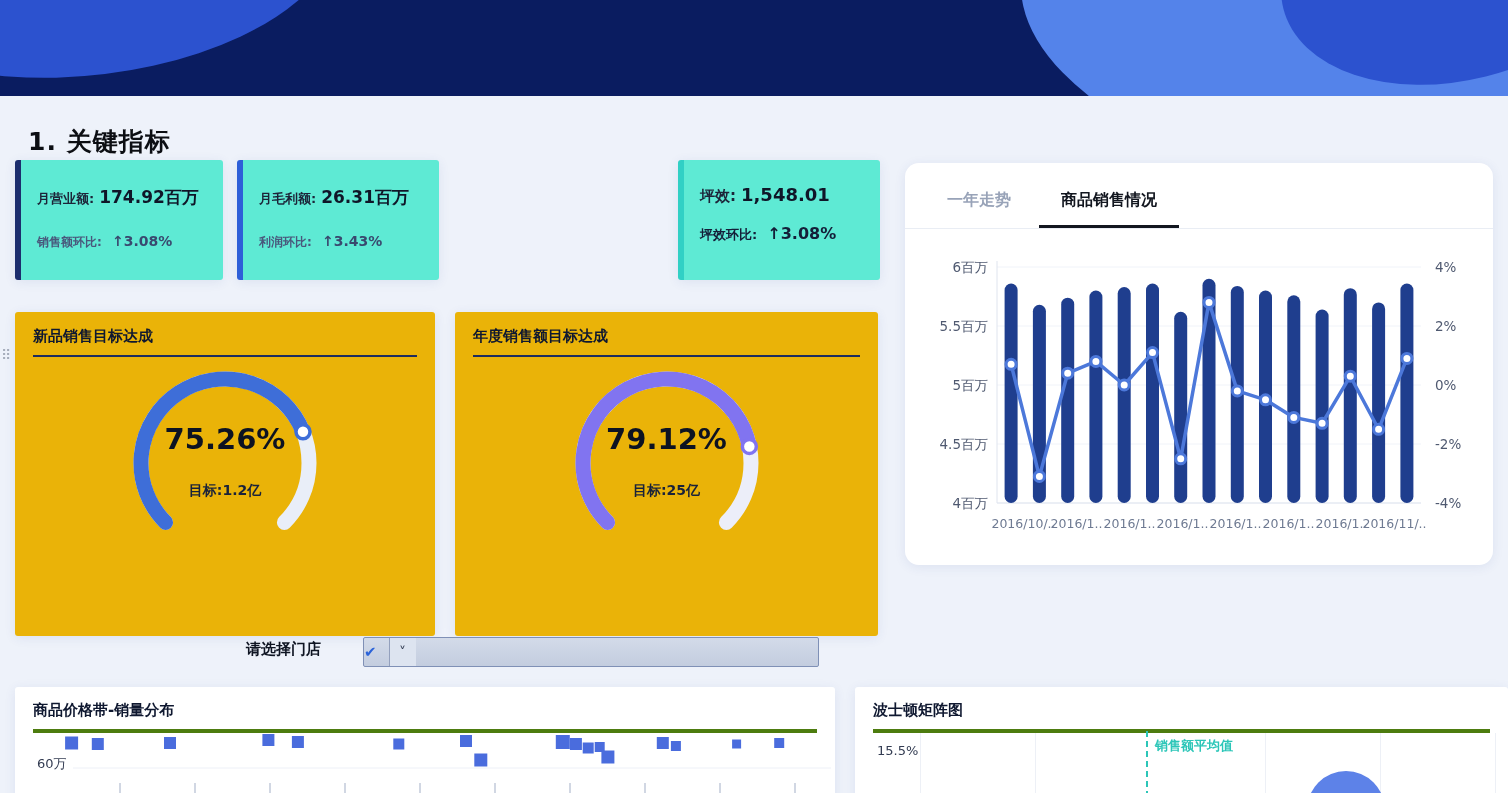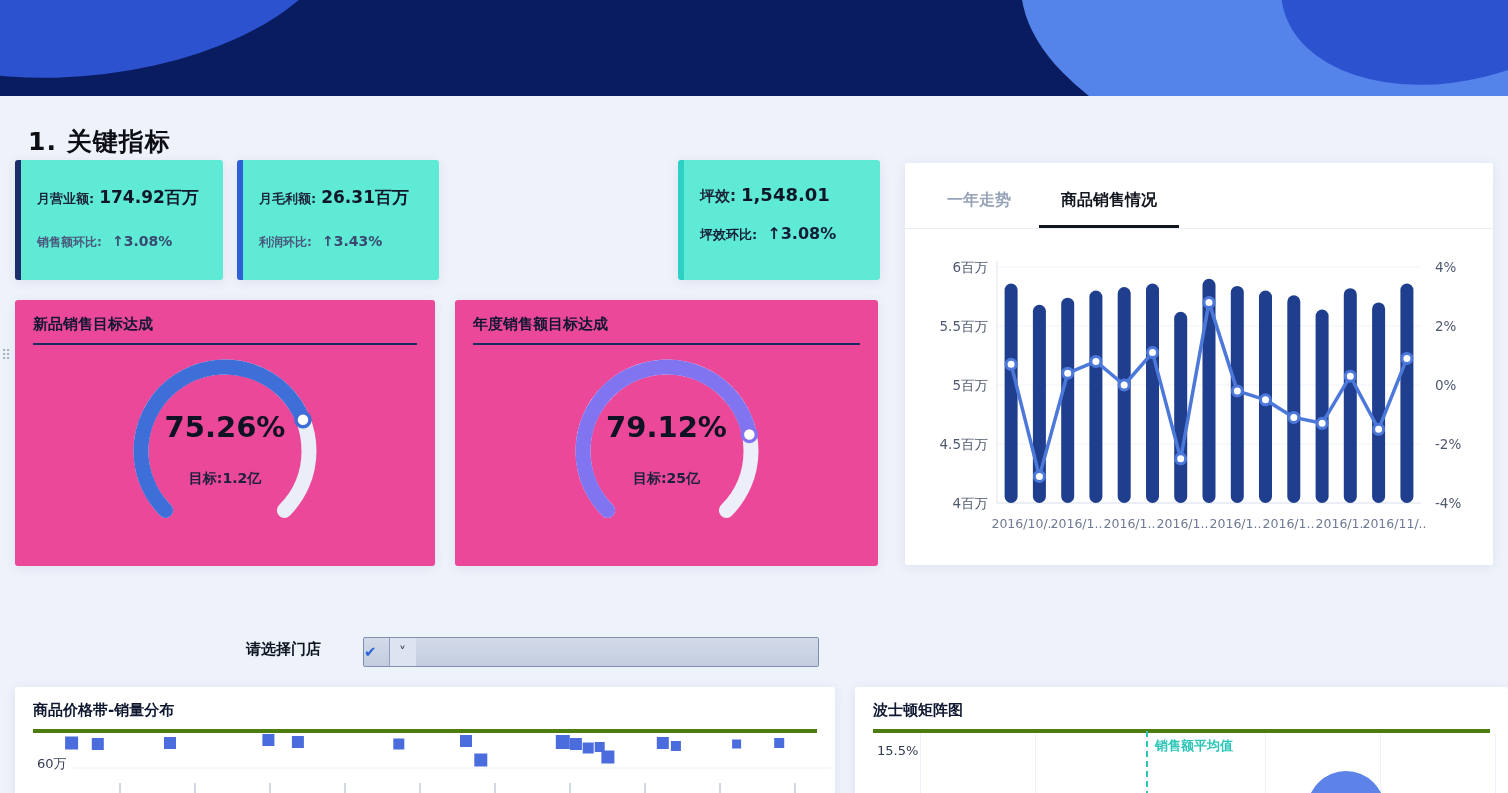--- a/index.html
+++ b/index.html
@@ -36,30 +36,30 @@
   .kpi3 .r1 .val{font-size:26px}
   .kpi3 .r2{margin-top:12px}
   .kpi3 .r2 .lbl,.kpi3 .r2 .val{font-size:19px;color:#4d5da6}
   .kpi4 .r1 .lbl{font-size:15px}
   .kpi4 .r1 .val{font-size:18px}
   .kpi4 .r2{margin-top:18px}
   .kpi4 .r2 .lbl{font-size:13px;color:#141e38}
   .kpi4 .r2 .val{font-size:16px;color:#141e38}
 
   
-  .gcard{position:absolute;top:300px;height:266px;background:#ec4899;border-radius:3px;box-shadow:0 2px 12px rgba(40,70,140,.09)}
+  .gcard{position:absolute;top:312px;height:324px;background:#eab308;border-radius:3px;box-shadow:0 2px 12px rgba(40,70,140,.09)}
   .g1{left:15px;width:420px}
   .g2{left:455px;width:423px}
   .ghead{margin:0 18px;padding:15px 0 9px;border-bottom:2px solid #1d2c5e;font-size:15px;font-weight:800;color:#0f1830}
   .gcard svg{display:block;margin:8px auto 0}
   .gpct{position:absolute;left:0;top:110px;width:100%;text-align:center;font-size:29px;font-weight:800;color:#0d1322}
   .gtar{position:absolute;left:0;top:170px;width:100%;text-align:center;font-size:14px;font-weight:700;color:#19223a}
 
   
-  .trend{position:absolute;left:905px;top:163px;width:588px;height:402px;background:#fff;border-radius:2px;box-shadow:0 2px 12px rgba(40,70,140,.09)}
+  .trend{position:absolute;left:905px;top:163px;width:588px;height:402px;background:#fff;border-radius:14px;box-shadow:0 2px 12px rgba(40,70,140,.09)}
   .tabs{position:absolute;left:0;top:0;width:100%;height:66px;border-bottom:1px solid #e9edf4;padding-left:34px;display:flex;gap:20px;align-items:stretch}
   .tab{padding:27px 8px 0;font-size:16px;font-weight:800;cursor:pointer}
   .tab-off{color:#98a3b8}
   .tab-on{color:#12161f;box-shadow:inset 0 -3px 0 #12161f;padding:27px 22px 0}
   #trend-svg{position:absolute;left:4px;top:90px;width:576px;height:310px}
 
   
   .store-label{position:absolute;left:246px;top:640px;font-size:15px;font-weight:800;color:#0e1422}
   .select{position:absolute;left:363px;top:637px;width:456px;height:30px;background:linear-gradient(#d3dbe9,#c3cddf);border:1px solid #7f90b6;border-radius:2px;display:flex;align-items:center;cursor:pointer}
   .sel-text{flex:1;padding-left:12px;font-size:14px;color:#28304a;white-space:nowrap;overflow:hidden}

